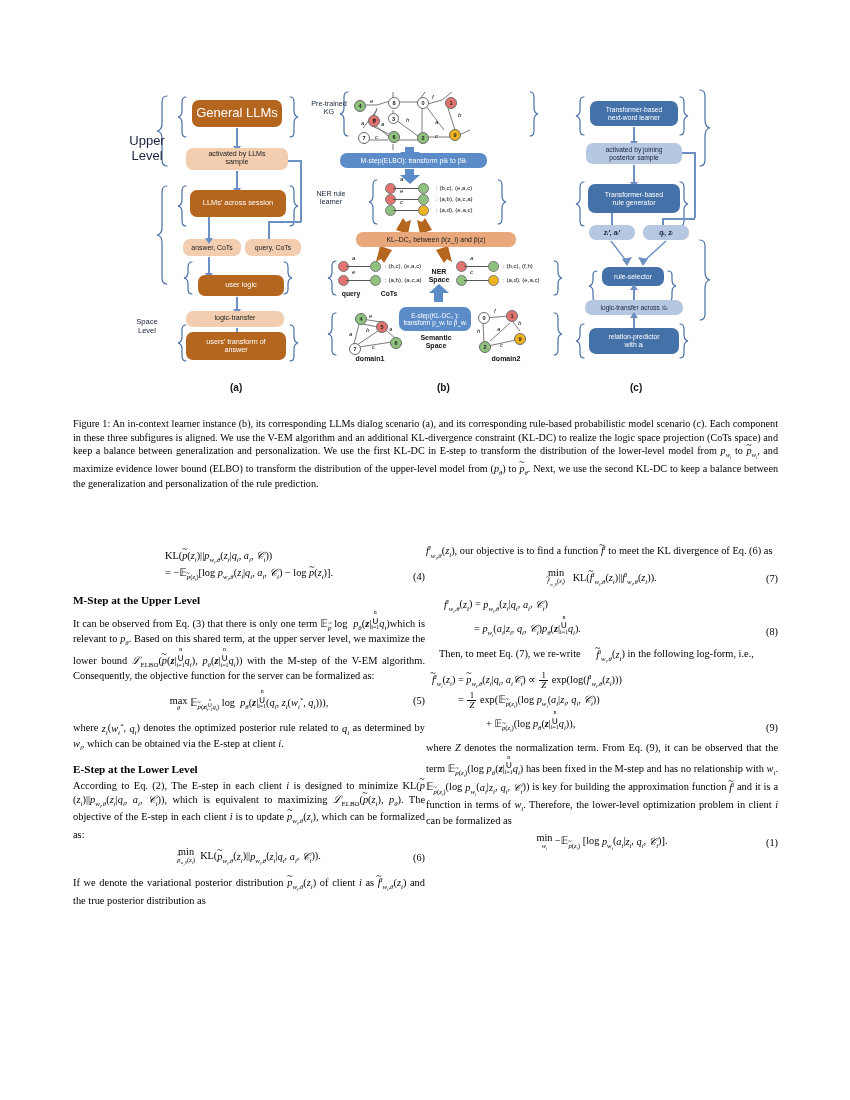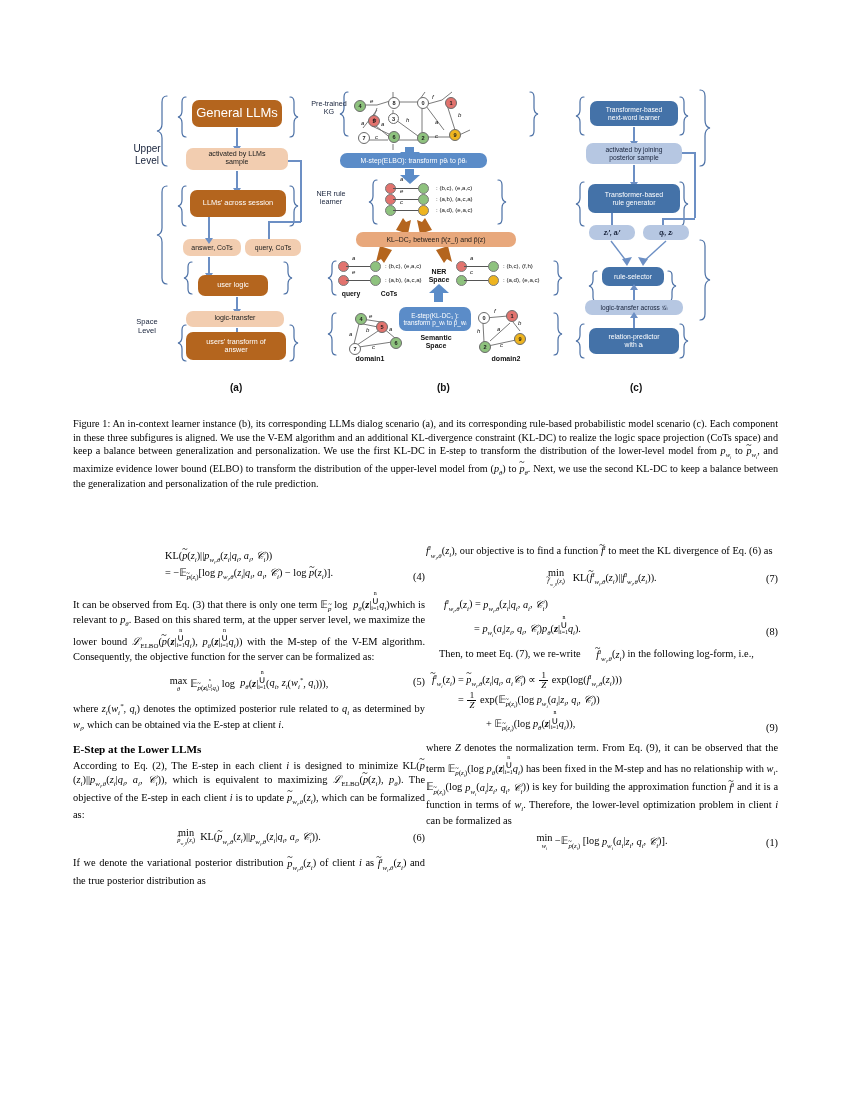--- a/index.html
+++ b/index.html
@@ -126,21 +126,21 @@
         <path d="M597 271 q-4 0 -4 4 v5 q0 5 -4 6 q4 1 4 6 v5 q0 5 4 4"></path>
         <path d="M668 271 q4 0 4 4 v5 q0 5 4 6 q-4 1 -4 6 v5 q0 5 -4 4"></path>
         <path d="M584 324 q-4 0 -4 5 v6 q0 5 -4 6 q4 1 4 6 v6 q0 5 4 5"></path>
         <path d="M680 324 q4 0 4 5 v6 q0 5 4 6 q-4 1 -4 6 v6 q0 5 -4 5"></path>
 
         <path d="M700 90 q5 0 5 6 v24 q0 7 5 8 q-5 1 -5 8 v24 q0 6 -5 6"></path>
         <path d="M700 240 q5 0 5 6 v26 q0 7 5 8 q-5 1 -5 8 v26 q0 6 -5 6"></path>
       </g>
     </svg>
 
-    <div class="lbl" style="left:128px;top:143px;width:38px;font-size:10px;">
+    <div class="lbl" style="left:128px;top:134px;width:38px;font-size:13px;">
       <span>Upper</span><br>
       <span>Level</span>
     </div>
     <div class="lbl" style="left:128px;top:318px;width:38px;font-size:7.5px;">
       <span>Space</span><br>
       <span>Level</span>
     </div>
 
     <div class="node-box orange-dark" style="left:192px;top:100px;width:90px;height:27px;font-size:13px;">General LLMs</div>
 
@@ -158,21 +158,21 @@
     <div class="line-h" style="left:268px;top:221px;width:33px;"></div>
     <div class="line-v" style="left:268px;top:221px;height:18px;"></div>
 
     <div class="node-box orange-light" style="left:183px;top:239px;width:58px;height:17px;font-size:6.9px;">answer, CoTs</div>
     <div class="node-box orange-light" style="left:245px;top:239px;width:56px;height:17px;font-size:6.9px;">query, CoTs</div>
 
     <div class="arrow-v" style="left:208px;top:232px;height:7px;"></div>
     <div class="line-v" style="left:208px;top:217px;height:15px;"></div>
     <div class="arrow-v" style="left:208px;top:257px;height:17px;"></div>
 
-    <div class="node-box orange-dark" style="left:198px;top:275px;width:70px;height:21px;font-size:7.4px;">user logic</div>
+    <div class="node-box orange-dark" style="left:198px;top:275px;width:86px;height:21px;font-size:7.4px;">user logic</div>
 
     <div class="arrow-v" style="left:236px;top:297px;height:13px;"></div>
 
     <div class="node-box orange-light" style="left:186px;top:311px;width:98px;height:16px;font-size:7.1px;">logic-transfer</div>
 
     <div class="arrow-v" style="left:236px;top:328px;height:10px;"></div>
 
     <div class="node-box orange-dark" style="left:186px;top:332px;width:100px;height:28px;font-size:7.2px;white-space:pre-line;">users' transform of
 answer</div>
 
@@ -430,36 +430,37 @@
 
 
     <div class="eq">
       <div style="display:inline-block;text-align:left;">
         <div>KL(<span class="ov-t"><i class="m">p</i></span>(<i class="m">z<sub>i</sub></i>)||<i class="m">p<sub>w<sub>i</sub>,θ</sub></i>(<i class="m">z<sub>i</sub></i>|<i class="m">q<sub>i</sub></i>, <i class="m">a<sub>i</sub></i>, <i class="m">𝒞<sub>i</sub></i>))</div>
         <div>= −𝔼<sub><span class="ov-t"><i class="m">p</i></span>(<i class="m">z<sub>i</sub></i>)</sub>[log <i class="m">p<sub>w<sub>i</sub>,θ</sub></i>(<i class="m">z<sub>i</sub></i>|<i class="m">q<sub>i</sub></i>, <i class="m">a<sub>i</sub></i>, <i class="m">𝒞<sub>i</sub></i>) − log <span class="ov-t"><i class="m">p</i></span>(<i class="m">z<sub>i</sub></i>)].</div>
       </div>
       <span class="eqn" style="top:auto;bottom:0;transform:none;">(4)</span>
     </div>
 
+    <div class="sec-h">M-Step at the Upper Level</div>
 
     <p class="noind">It can be observed from Eq. (3) that there is only one term
       𝔼<sub><span class="ov-t"><i class="m">p</i></span></sub> log&nbsp; <i class="m">p<sub>θ</sub></i>(<b><i class="m">z</i></b>|<span class="cup"><span class="tp">n</span>∪<span class="bt">i=1</span></span><i class="m">q<sub>i</sub></i>)which is relevant to <i class="m">p<sub>θ</sub></i>. Based on this
       shared term, at the upper server level, we maximize the lower bound <i class="m">ℒ</i><sub>ELBO</sub>(<span class="ov-t"><i class="m">p</i></span>(<b><i class="m">z</i></b>|<span class="cup"><span class="tp">n</span>∪<span class="bt">i=1</span></span><i class="m">q<sub>i</sub></i>), <i class="m">p<sub>θ</sub></i>(<b><i class="m">z</i></b>|<span class="cup"><span class="tp">n</span>∪<span class="bt">i=1</span></span><i class="m">q<sub>i</sub></i>)) with the
       M-step of the V-EM algorithm. Consequently, the objective function for the server can be formalized as:</p>
 
     <div class="eq">
       <span class="ubr">max<span class="bot"><i class="m">θ</i></span></span>
       𝔼<sub><span class="ov-t"><i class="m">p</i></span>(<b><i class="m">z</i></b>|<span class="cup"><span class="tp">n</span>∪<span class="bt">i=1</span></span><i class="m">q<sub>i</sub></i>)</sub>
       log&nbsp; <i class="m">p<sub>θ</sub></i>(<b><i class="m">z</i></b>|<span class="cup"><span class="tp">n</span>∪<span class="bt">i=1</span></span>(<i class="m">q<sub>i</sub></i>, <i class="m">z<sub>i</sub></i>(<i class="m">w<sub>i</sub><sup>*</sup></i>, <i class="m">q<sub>i</sub></i>))),
       <span class="eqn">(5)</span>
     </div>
 
     <p class="noind">where <i class="m">z<sub>i</sub></i>(<i class="m">w<sub>i</sub><sup>*</sup></i>, <i class="m">q<sub>i</sub></i>) denotes the optimized posterior rule related to <i class="m">q<sub>i</sub></i> as determined by <i class="m">w<sub>i</sub></i>, which can be obtained via the E-step at client <i class="m">i</i>.</p>
 
-    <div class="sec-h">E-Step at the Lower LLMs</div>
+    <div class="sec-h">E-Step at the Lower Level</div>
 
     <p class="noind">According to Eq. (2), The E-step in each client <i class="m">i</i> is designed
       to minimize KL(<span class="ov-t"><i class="m">p</i></span>(<i class="m">z<sub>i</sub></i>)||<i class="m">p<sub>w<sub>i</sub>,θ</sub></i>(<i class="m">z<sub>i</sub></i>|<i class="m">q<sub>i</sub></i>, <i class="m">a<sub>i</sub></i>, <i class="m">𝒞<sub>i</sub></i>)), which is equivalent
       to maximizing <i class="m">ℒ</i><sub>ELBO</sub>(<span class="ov-t"><i class="m">p</i></span>(<i class="m">z<sub>i</sub></i>), <i class="m">p<sub>θ</sub></i>). The objective of the
       E-step in each client <i class="m">i</i> is to update <span class="ov-t"><i class="m">p</i></span><i class="m"><sub>w<sub>i</sub>,θ</sub></i>(<i class="m">z<sub>i</sub></i>), which can be
       formalized as:</p>
 
     <div class="eq">
       <span class="ubr">min<span class="bot"><span class="ov-t"><i class="m">p</i></span><i class="m"><sub>w<sub>i</sub>,θ</sub></i>(<i class="m">z<sub>i</sub></i>)</span></span>
       &nbsp;KL(<span class="ov-t"><i class="m">p</i></span><i class="m"><sub>w<sub>i</sub>,θ</sub></i>(<i class="m">z<sub>i</sub></i>)||<i class="m">p<sub>w<sub>i</sub>,θ</sub></i>(<i class="m">z<sub>i</sub></i>|<i class="m">q<sub>i</sub></i>, <i class="m">a<sub>i</sub></i>, <i class="m">𝒞<sub>i</sub></i>)).

